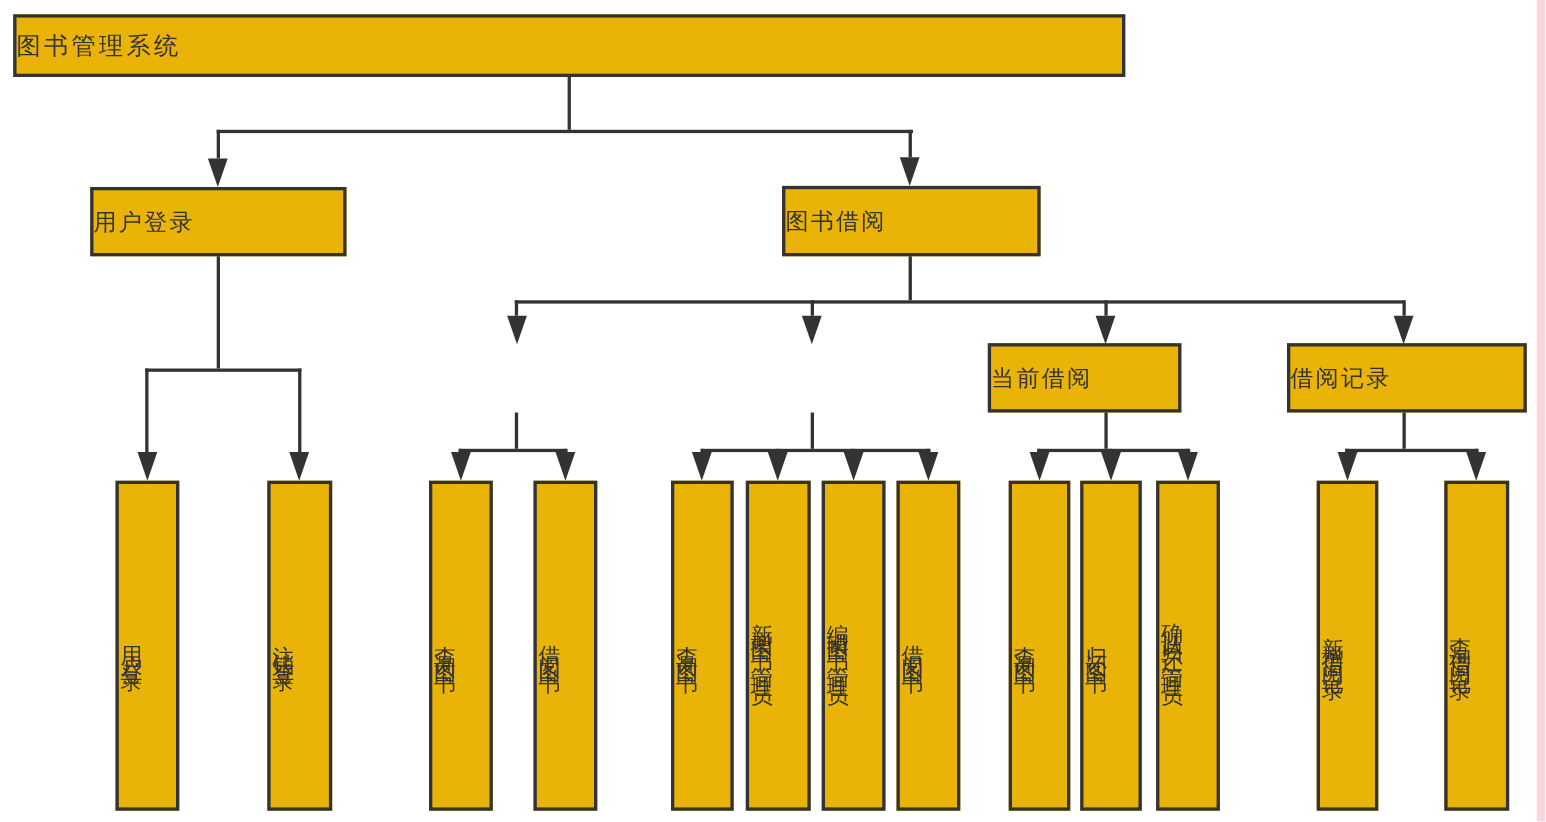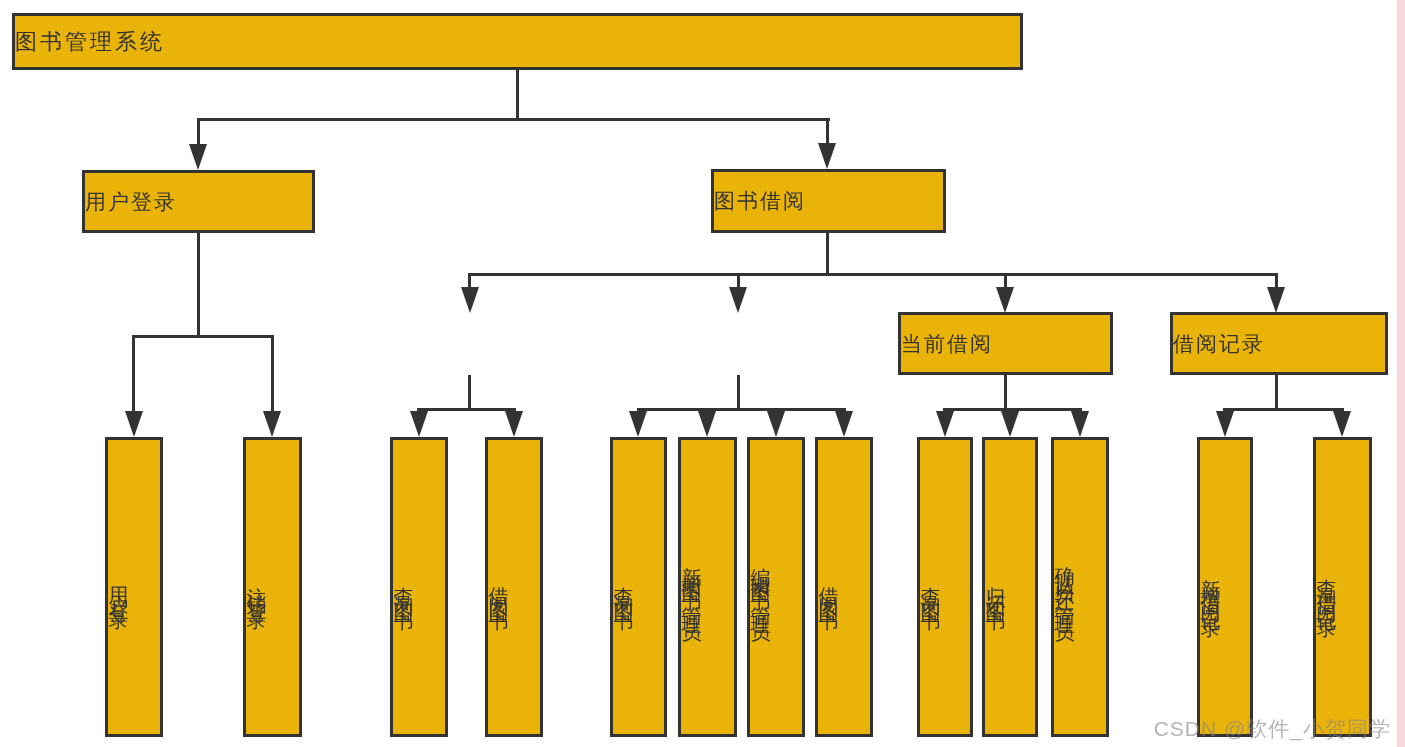--- a/index.html
+++ b/index.html
@@ -83,21 +83,21 @@
   <div class="hline" style="left:468px;top:273px;width:809px;"></div>
   <div class="vline" style="left:468px;top:273px;height:14px;"></div>
   <div class="arr" style="left:461px;top:287px;"></div>
   <div class="vline" style="left:737px;top:273px;height:14px;"></div>
   <div class="arr" style="left:729px;top:287px;"></div>
   <div class="vline" style="left:1004px;top:273px;height:14px;"></div>
   <div class="arr" style="left:996px;top:287px;"></div>
   <div class="vline" style="left:1275px;top:273px;height:14px;"></div>
   <div class="arr" style="left:1267px;top:287px;"></div>
 
-  <div class="node" style="left:898px;top:312px;width:215px;height:63px;">
+  <div class="node" style="left:898px;top:312px;width:176px;height:63px;">
     <span>当前借阅</span>
   </div>
   <div class="node" style="left:1170px;top:312px;width:218px;height:63px;">
     <span>借阅记录</span>
   </div>
 
   <div class="vline" style="left:468px;top:375px;height:33px;"></div>
   <div class="hline" style="left:417px;top:408px;width:99px;"></div>
   <div class="vline" style="left:417px;top:408px;height:4px;"></div>
   <div class="arr" style="left:410px;top:411px;"></div>
@@ -170,15 +170,14 @@
 
   <div class="leaf" style="left:1197px;top:437px;width:56px;height:300px;">
     <span class="vtext">新增借阅记录</span>
   </div>
   <div class="leaf" style="left:1313px;top:437px;width:59px;height:300px;">
     <span class="vtext">查询借阅记录</span>
   </div>
 
   <div class="edge-strip"></div>
 
-  <div class="watermark">CSDN @软件_小贺同学</div>
 
 </div>
 
 </body></html>

